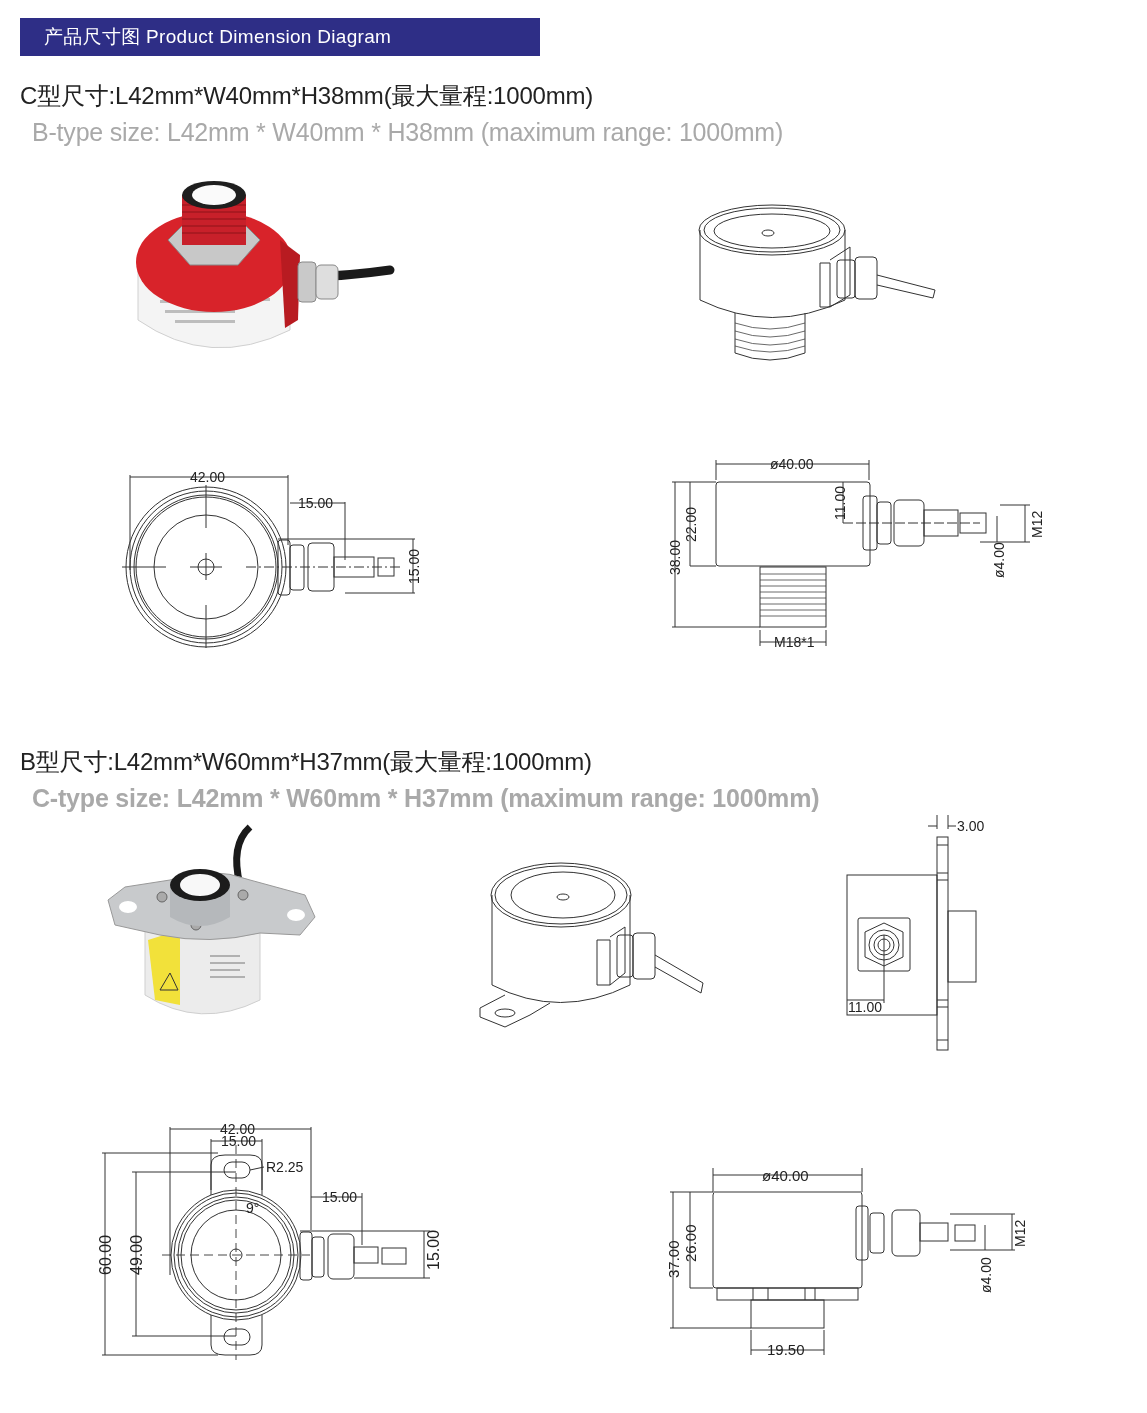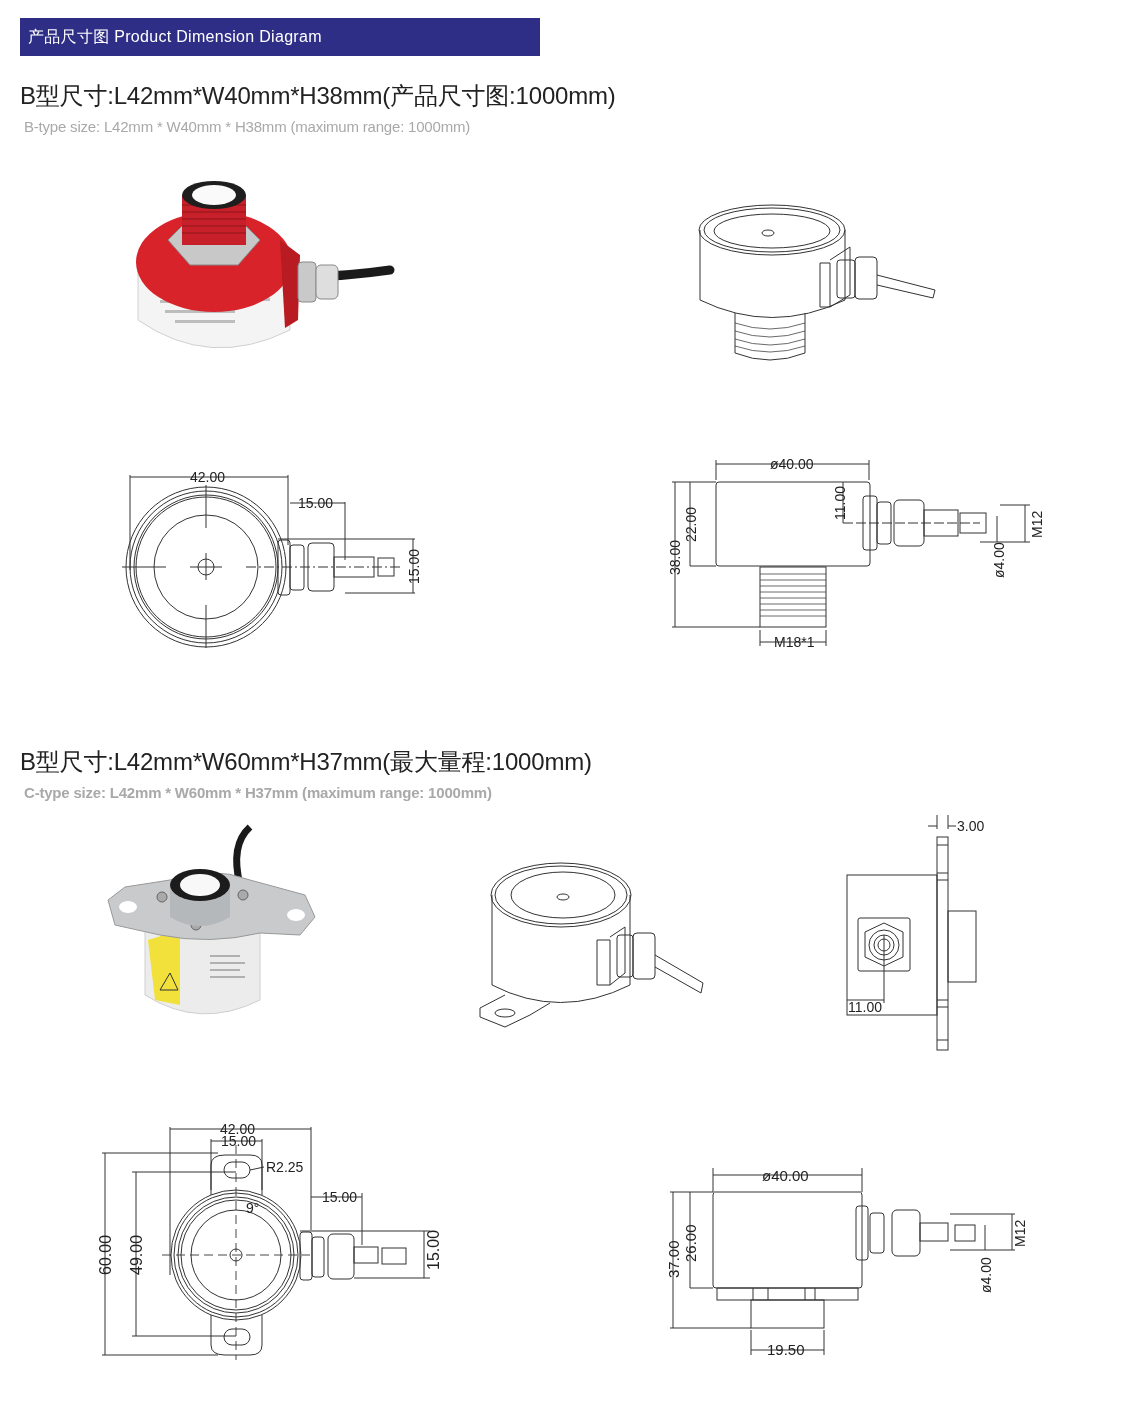--- a/index.html
+++ b/index.html
@@ -1,31 +1,31 @@
 <!DOCTYPE html>
 <html><head>
 <meta charset="utf-8">
 <style>
   html,body{margin:0;padding:0;background:#ffffff;}
   body{width:1147px;height:1413px;position:relative;overflow:hidden;font-family:"Liberation Sans","DejaVu Sans",sans-serif;}
-  .title-bar{position:absolute;left:20px;top:18px;width:520px;height:38px;background:#2e2e86;color:#fff;font-size:16px;line-height:38px;padding-left:8px;box-sizing:border-box;letter-spacing:0.3px;}
+  .title-bar{position:absolute;left:20px;top:18px;width:520px;height:38px;background:#2e2e86;color:#fff;font-size:19px;line-height:38px;padding-left:24px;box-sizing:border-box;letter-spacing:0.3px;}
   .size-cn{position:absolute;left:20px;font-size:24px;color:#222;letter-spacing:-0.2px;}
-  .size-en{position:absolute;left:24px;font-size:15px;color:#a9a9a9;letter-spacing:-0.2px;}
+  .size-en{position:absolute;left:32px;font-size:25px;color:#a9a9a9;letter-spacing:-0.2px;}
   svg{position:absolute;overflow:visible;}
   .ln{stroke:#333;stroke-width:1;fill:none;}
   .thin{stroke:#444;stroke-width:0.8;fill:none;}
   .dim{font-family:"Liberation Sans","DejaVu Sans",sans-serif;font-size:14px;fill:#222;}
   .dash{stroke:#333;stroke-width:0.9;stroke-dasharray:9 5;fill:none;}
 </style>
 </head>
 <body>
 
 <div class="title-bar">产品尺寸图 Product Dimension Diagram</div>
 
-<div class="size-cn" style="top:80px;">B型尺寸:L42mm*W40mm*H38mm(产品尺寸图:1000mm)</div>
+<div class="size-cn" style="top:80px;">C型尺寸:L42mm*W40mm*H38mm(最大量程:1000mm)</div>
 <div class="size-en" style="top:118px;">B-type size: L42mm * W40mm * H38mm (maximum range: 1000mm)</div>
 
 <svg style="left:120px;top:170px;" width="290" height="200" viewBox="0 0 290 200">
   <path d="M150 105 Q200 110 270 100" stroke="#1a1a1a" stroke-width="9" fill="none" stroke-linecap="round"></path>
 
   <path d="M18 100 L18 150 Q90 200 170 160 L170 95 Z" fill="#f4f4f4" stroke="#d0d0d0"></path>
   <g fill="#999" opacity="0.6">
     <rect x="40" y="130" width="60" height="3"></rect>
       <rect x="45" y="140" width="70" height="3"></rect>
       <rect x="55" y="150" width="60" height="3"></rect>

